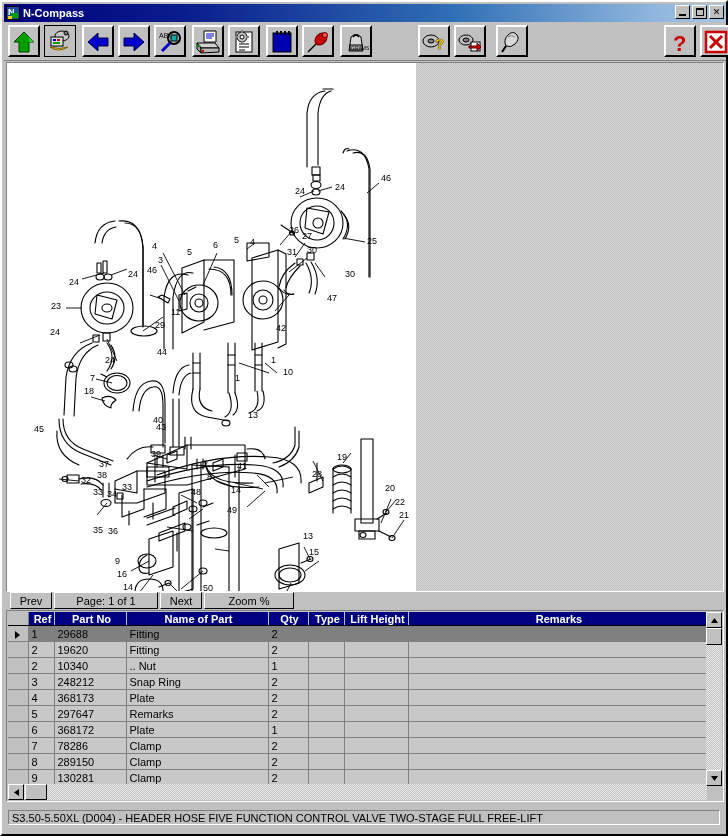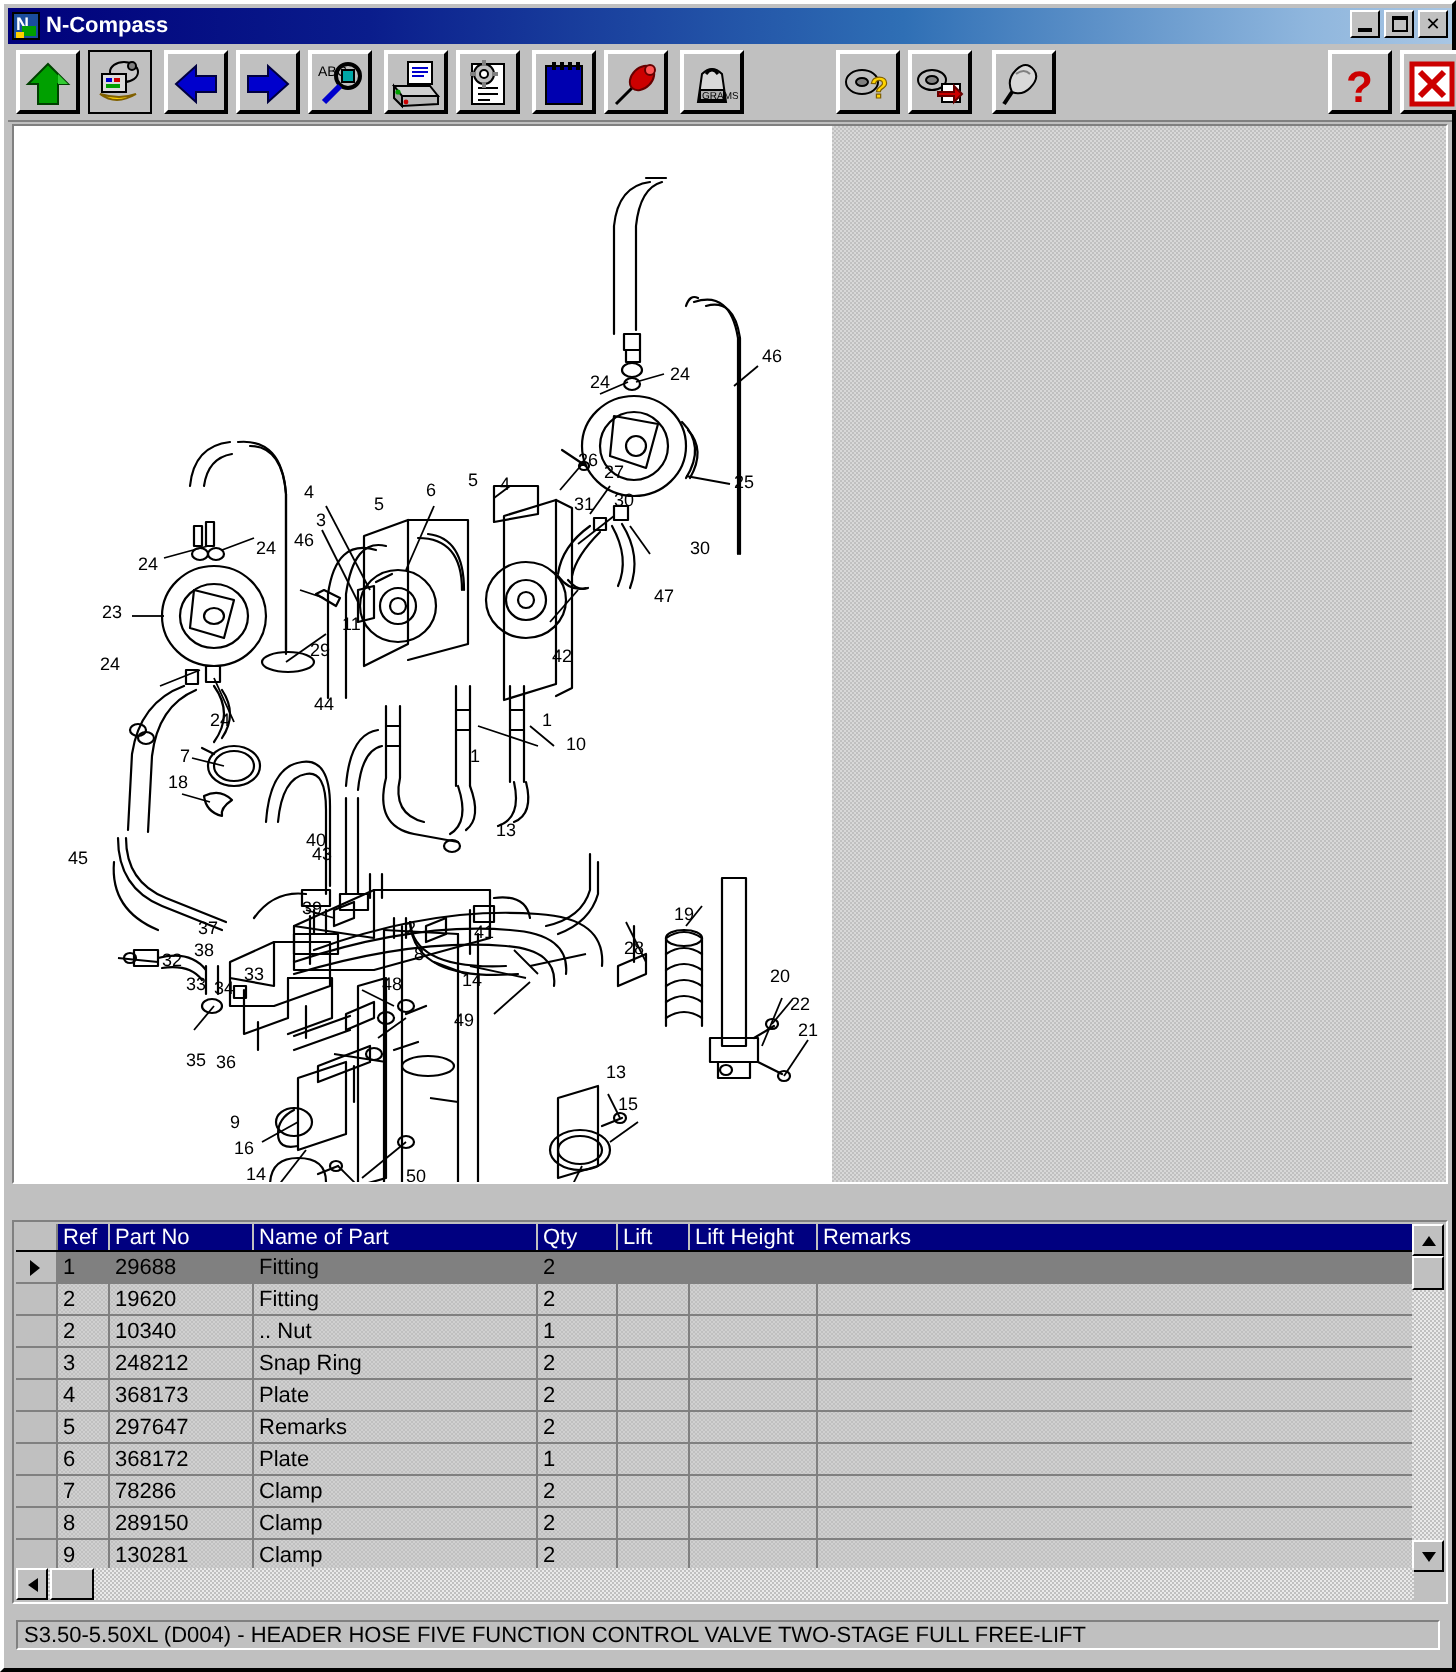--- a/index.html
+++ b/index.html
@@ -62,21 +62,21 @@
     box-sizing:border-box;display:flex;align-items:center;justify-content:center;
     font-size:11px;color:#000;cursor:default;}
 
   
   .grid{position:absolute;left:4px;top:608px;width:718px;height:192px;
     background:#c0c0c0;
     border-top:1px solid #808080;border-left:1px solid #808080;
     border-right:1px solid #fff;border-bottom:1px solid #fff;box-sizing:border-box;}
   .grid-inner{position:absolute;left:1px;top:1px;width:699px;height:174px;overflow:hidden;background:#c0c0c0;}
   table.parts{border-collapse:collapse;table-layout:fixed;width:699px;font-size:11px;}
-  table.parts th{background:#000080;color:#fff;font-weight:normal;text-align:left;
+  table.parts th{background:#000080;color:#fff;font-weight:bold;text-align:center;
     height:13px;padding:0 0 0 3px;border-right:1px solid #c0c0c0;border-bottom:1px solid #000;
     font-size:11px;overflow:hidden;white-space:nowrap;margin-left:10px;}
   table.parts th.gutter{background:#c0c0c0;border-right:1px solid #808080;}
   table.parts td{height:15px;padding:0 0 0 3px;border-right:1px solid #808080;
     border-bottom:1px solid #808080;
     background:repeating-conic-gradient(#c0c0c0 0% 25%, #d0d0d0 0% 50%) 0 0/2px 2px;
     font-size:11px;white-space:nowrap;overflow:hidden;color:#000;}
   table.parts td.gutter{background:#c0c0c0;border-right:1px solid #808080;text-align:center;padding:0;}
   table.parts tr.selected td{background:#808080;color:#000;}
   table.parts tr.selected td.gutter{background:#c0c0c0;}
@@ -567,20 +567,26 @@
           <text x="378" y="428">20</text>
           <text x="388" y="442">22</text>
           <text x="392" y="455">21</text>
           <text x="196" y="404">2</text>
           <text x="228" y="318">1</text>
         </g>
       </svg>
     </div>
   </div>
 
+  <div class="navbar">
+    <div class="nbtn" style="left:4px;width:42px">Prev</div>
+    <div class="nbtn" style="left:48px;width:104px">Page: 1 of 1</div>
+    <div class="nbtn" style="left:154px;width:42px">Next</div>
+    <div class="nbtn" style="left:198px;width:90px">Zoom %</div>
+  </div>
 
   <div class="grid">
     <div class="grid-inner">
       <table class="parts">
         <colgroup>
           <col style="width:20px">
             <col style="width:26px">
             <col style="width:72px">
           <col style="width:142px">
             <col style="width:40px">
@@ -588,21 +594,21 @@
           <col style="width:64px">
             <col style="width:299px">
         </colgroup>
         <thead>
           <tr>
             <th class="gutter"></th>
             <th>Ref</th>
             <th>Part No</th>
             <th>Name of Part</th>
             <th>Qty</th>
-            <th>Lift</th>
+            <th>Type</th>
             <th>Lift Height</th>
             <th>Remarks</th>
           </tr>
         </thead>
         <tbody id="parts-body">
             <tr class="selected">
               <td class="gutter"><span class="arrow-marker"></span></td>
               <td>1</td>
               <td>29688</td>
               <td>Fitting</td>

